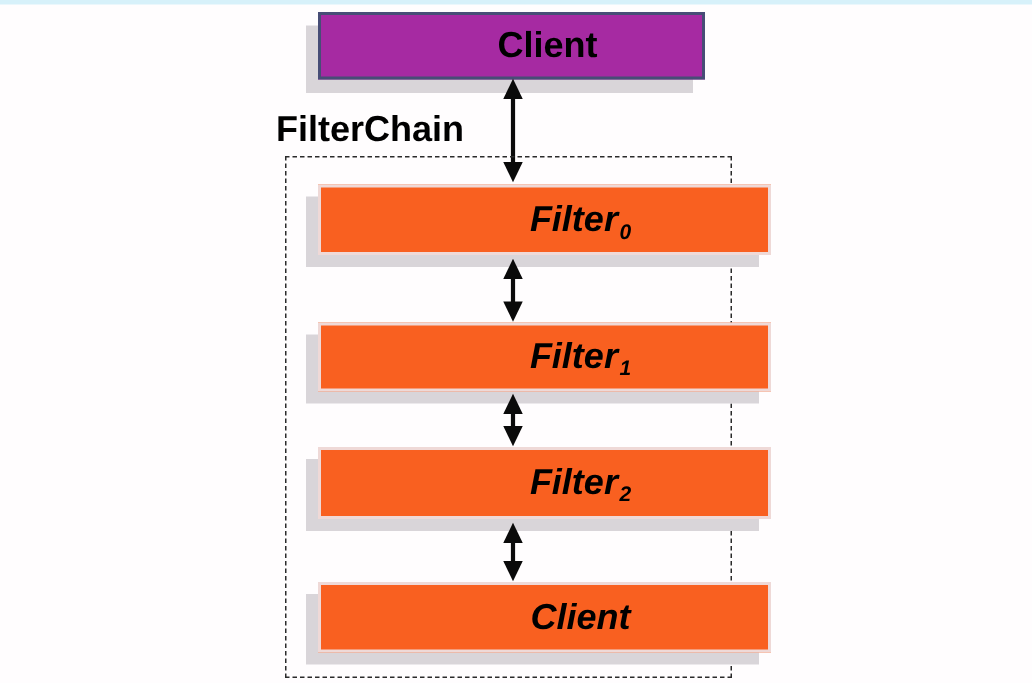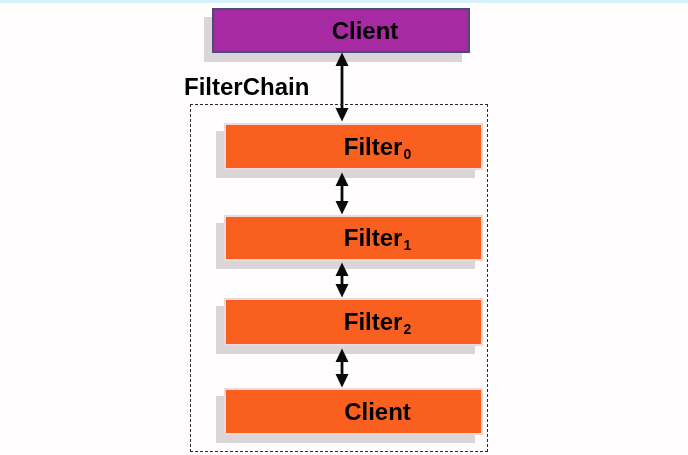--- a/index.html
+++ b/index.html
@@ -24,24 +24,25 @@
     letter-spacing: 0px;
     padding-left: 48px;
   }
   .client {
     left: 212px; top: 8px; width: 258px; height: 45px;
     background: var(--client-fill, #a62aa2);
     border: 2px solid var(--client-border, #474d76);
     box-shadow: -8px 9px 0 var(--shadow, #d9d5d9);
   }
   .filter-box {
-    left: 224px; width: 259px;
+    left: 212px; width: 302px;
     background: var(--filter-fill, #f96020);
     border: 2px solid var(--filter-border, #efd9d7);
     box-shadow: -8px 8px 0 var(--shadow, #d9d5d9);
+    font-style: italic;
   }
   .f0 { top: 123px; height: 47px; }
   .f1 { top: 215px; height: 46px; }
   .f2 { top: 298px; height: 48px; }
   .servlet { top: 388px; height: 47px; }
   .sub {
     font-size: 14px;
     display: inline-block;
     transform: translateY(7px);
     margin-left: 1px;

